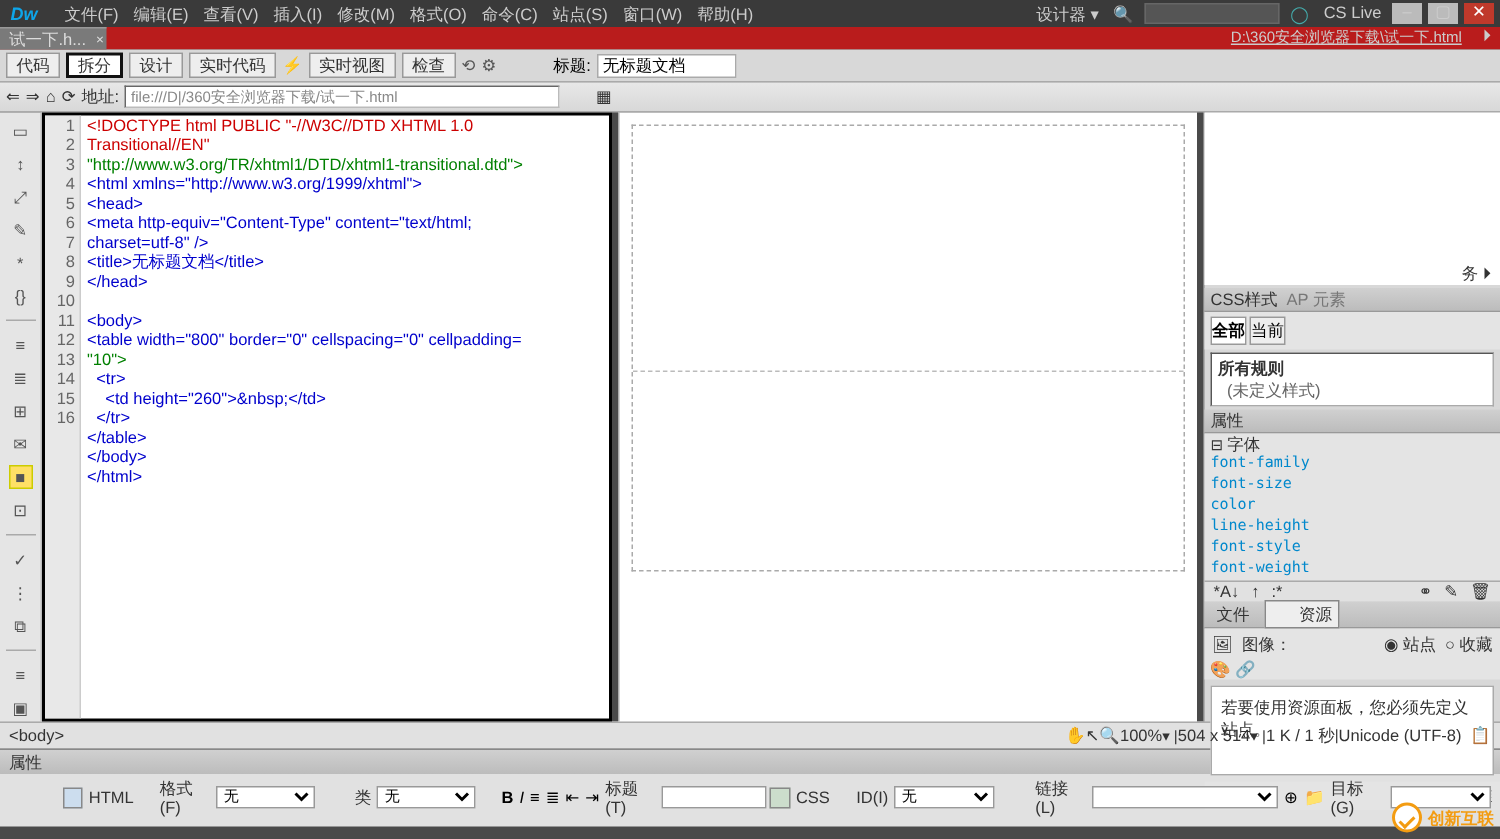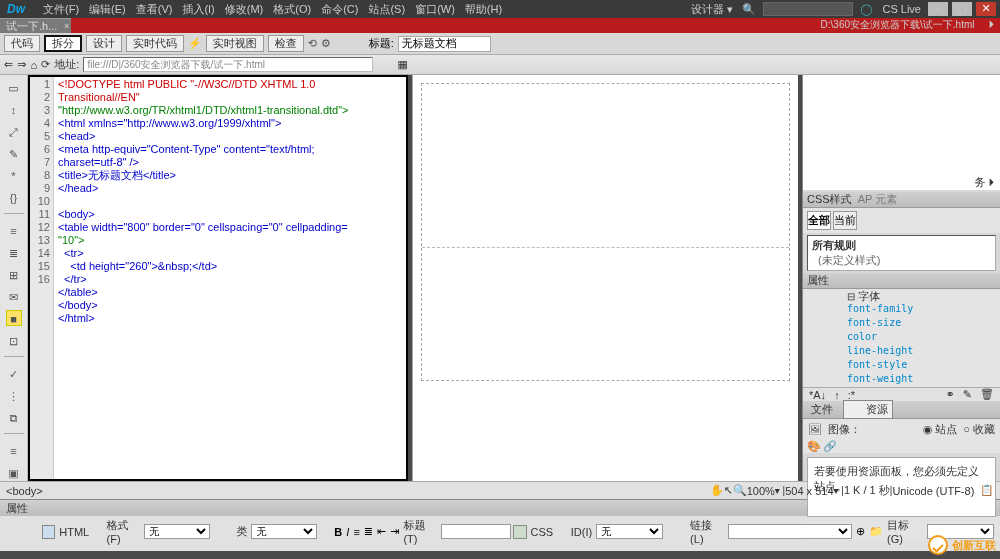--- a/index.html
+++ b/index.html
@@ -7,21 +7,21 @@
 .menubar { background:#3a3a3a; height:18px; display:flex; align-items:center; color:#ccc; padding:0 4px; gap:4px; }
 .menubar .logo { color:#0ea5e9; font-weight:bold; font-style:italic; font-size:12px; margin-right:8px; }
 .menubar span { padding:0 3px; cursor:pointer; }
 .menubar .right { margin-left:auto; display:flex; align-items:center; gap:4px; }
 .menubar input { width:90px; height:14px; background:#555; border:1px solid #666; }
 .winbtn { width:20px; height:14px; text-align:center; line-height:12px; display:inline-block; }
 .win-min{background:#bbb;} .win-max{background:#bbb;} .win-close{background:#c0392b;color:#fff;}
 .tabbar { background:#b91c1c; height:15px; display:flex; align-items:flex-start; }
 .tablabel { height:15px; background:#7a7a7a; color:#ddd; padding:0 14px 0 6px; display:flex; align-items:center; font-size:10px; position:relative; border-top:1px solid #999; }
 .tablabel .x { position:absolute; right:2px; font-size:9px; }
-.pathtext { flex:1; text-align:right; color:#ccc; font-size:10px; padding-right:8px; }
+.pathtext { flex:1; text-align:right; color:#ccc; font-size:10px; padding-right:8px;text-decoration:underline; }
 .toolbar { background:#d8d8d8; height:22px; border-bottom:1px solid #aaa; display:flex; align-items:center; padding:0 4px; gap:4px; }
 .toolbar .btn { background:#eee; border:1px solid #999; padding:1px 6px; height:17px; display:flex; align-items:center; color:#333; }
 .toolbar .btn.sel { background:#fff; border:2px solid #111; }
 .toolbar .ic { color:#555; font-size:11px; }
 .toolbar input { border:1px solid #aaa; height:16px; padding:0 3px; width:93px; }
 .addrrow { background:linear-gradient(#e8e8e8,#d8d8d8); height:20px; border-bottom:1px solid #aaa; display:flex; align-items:center; padding:0 4px; gap:4px; color:#333; }
 .addrrow input { flex:1; max-width:290px; border:1px inset #bbb; height:15px; font-size:10px; color:#888; padding:0 3px; background:#fff; }
 .main { display:flex; height:406px; }
 .vtool { width:28px; background:#e5e5e5; border-right:1px solid #bbb; display:flex; flex-direction:column; align-items:center; padding-top:4px; gap:6px; }
 .vtool .vb { width:16px; height:16px; color:#555; text-align:center; line-height:16px; border:1px solid transparent; }
@@ -38,21 +38,21 @@
 .phead { background:linear-gradient(#d0d0d0,#bcbcbc); height:18px; display:flex; align-items:center; padding:0 4px; color:#333; border-bottom:1px solid #999; gap:6px; }
 .phead .tab { padding:1px 4px; }
 .phead .tab.on { background:#eee; border:1px solid #888;padding-left:22px; }
 .pbtnrow { display:flex; gap:2px; padding:3px 4px; background:#e4e4e4; }
 .pbtnrow .pb { border:1px solid #999; padding:1px 0; background:#eee; }
 .pbtnrow .pb.on { background:#fff; font-weight:bold; }
 .plist { background:#fff; border:1px inset #aaa; margin:2px 4px; height:50px; padding:2px 4px; color:#333; }
 .plist .hdr { font-weight:bold; }
 .plist .item { color:#666; padding-left:6px; }
 .proplist { background:#e4e4e4; flex:1; }
-.proplist .prow { display:flex; height:14px;margin-left:40px; }
+.proplist .prow { display:flex; height:14px; }
 .proplist .prow div { font-size:10px; padding:0 4px; }
 .proplist .k { width:85px; color:#08c; font-family:monospace; }
 .footer-icons { background:#e1e1e1; height:18px; border-top:1px solid #aaa; display:flex; align-items:center; gap:8px; padding:0 6px; color:#333; }
 .filesp { margin-top:auto; }
 .filesp .fprow { background:#e4e4e4; display:flex; padding:3px 5px; gap:6px; font-size:10px; color:#333; align-items:center; }
 .filesp .msgbox { background:#fff; border:1px solid #aaa; margin:4px; padding:6px; height:60px; color:#333; }
 .filesp .foot { background:#e4e4e4; padding:2px 5px; display:flex; color:#333; }
 .statusbar { height:18px; background:#e1e1e1; border-top:1px solid #aaa; display:flex; align-items:center; padding:0 6px; font-size:10px; color:#333; }
 .statusbar .sep { flex:1; }
 .propbar { height:52px; background:#e1e1e1; border-top:1px solid #888; }

